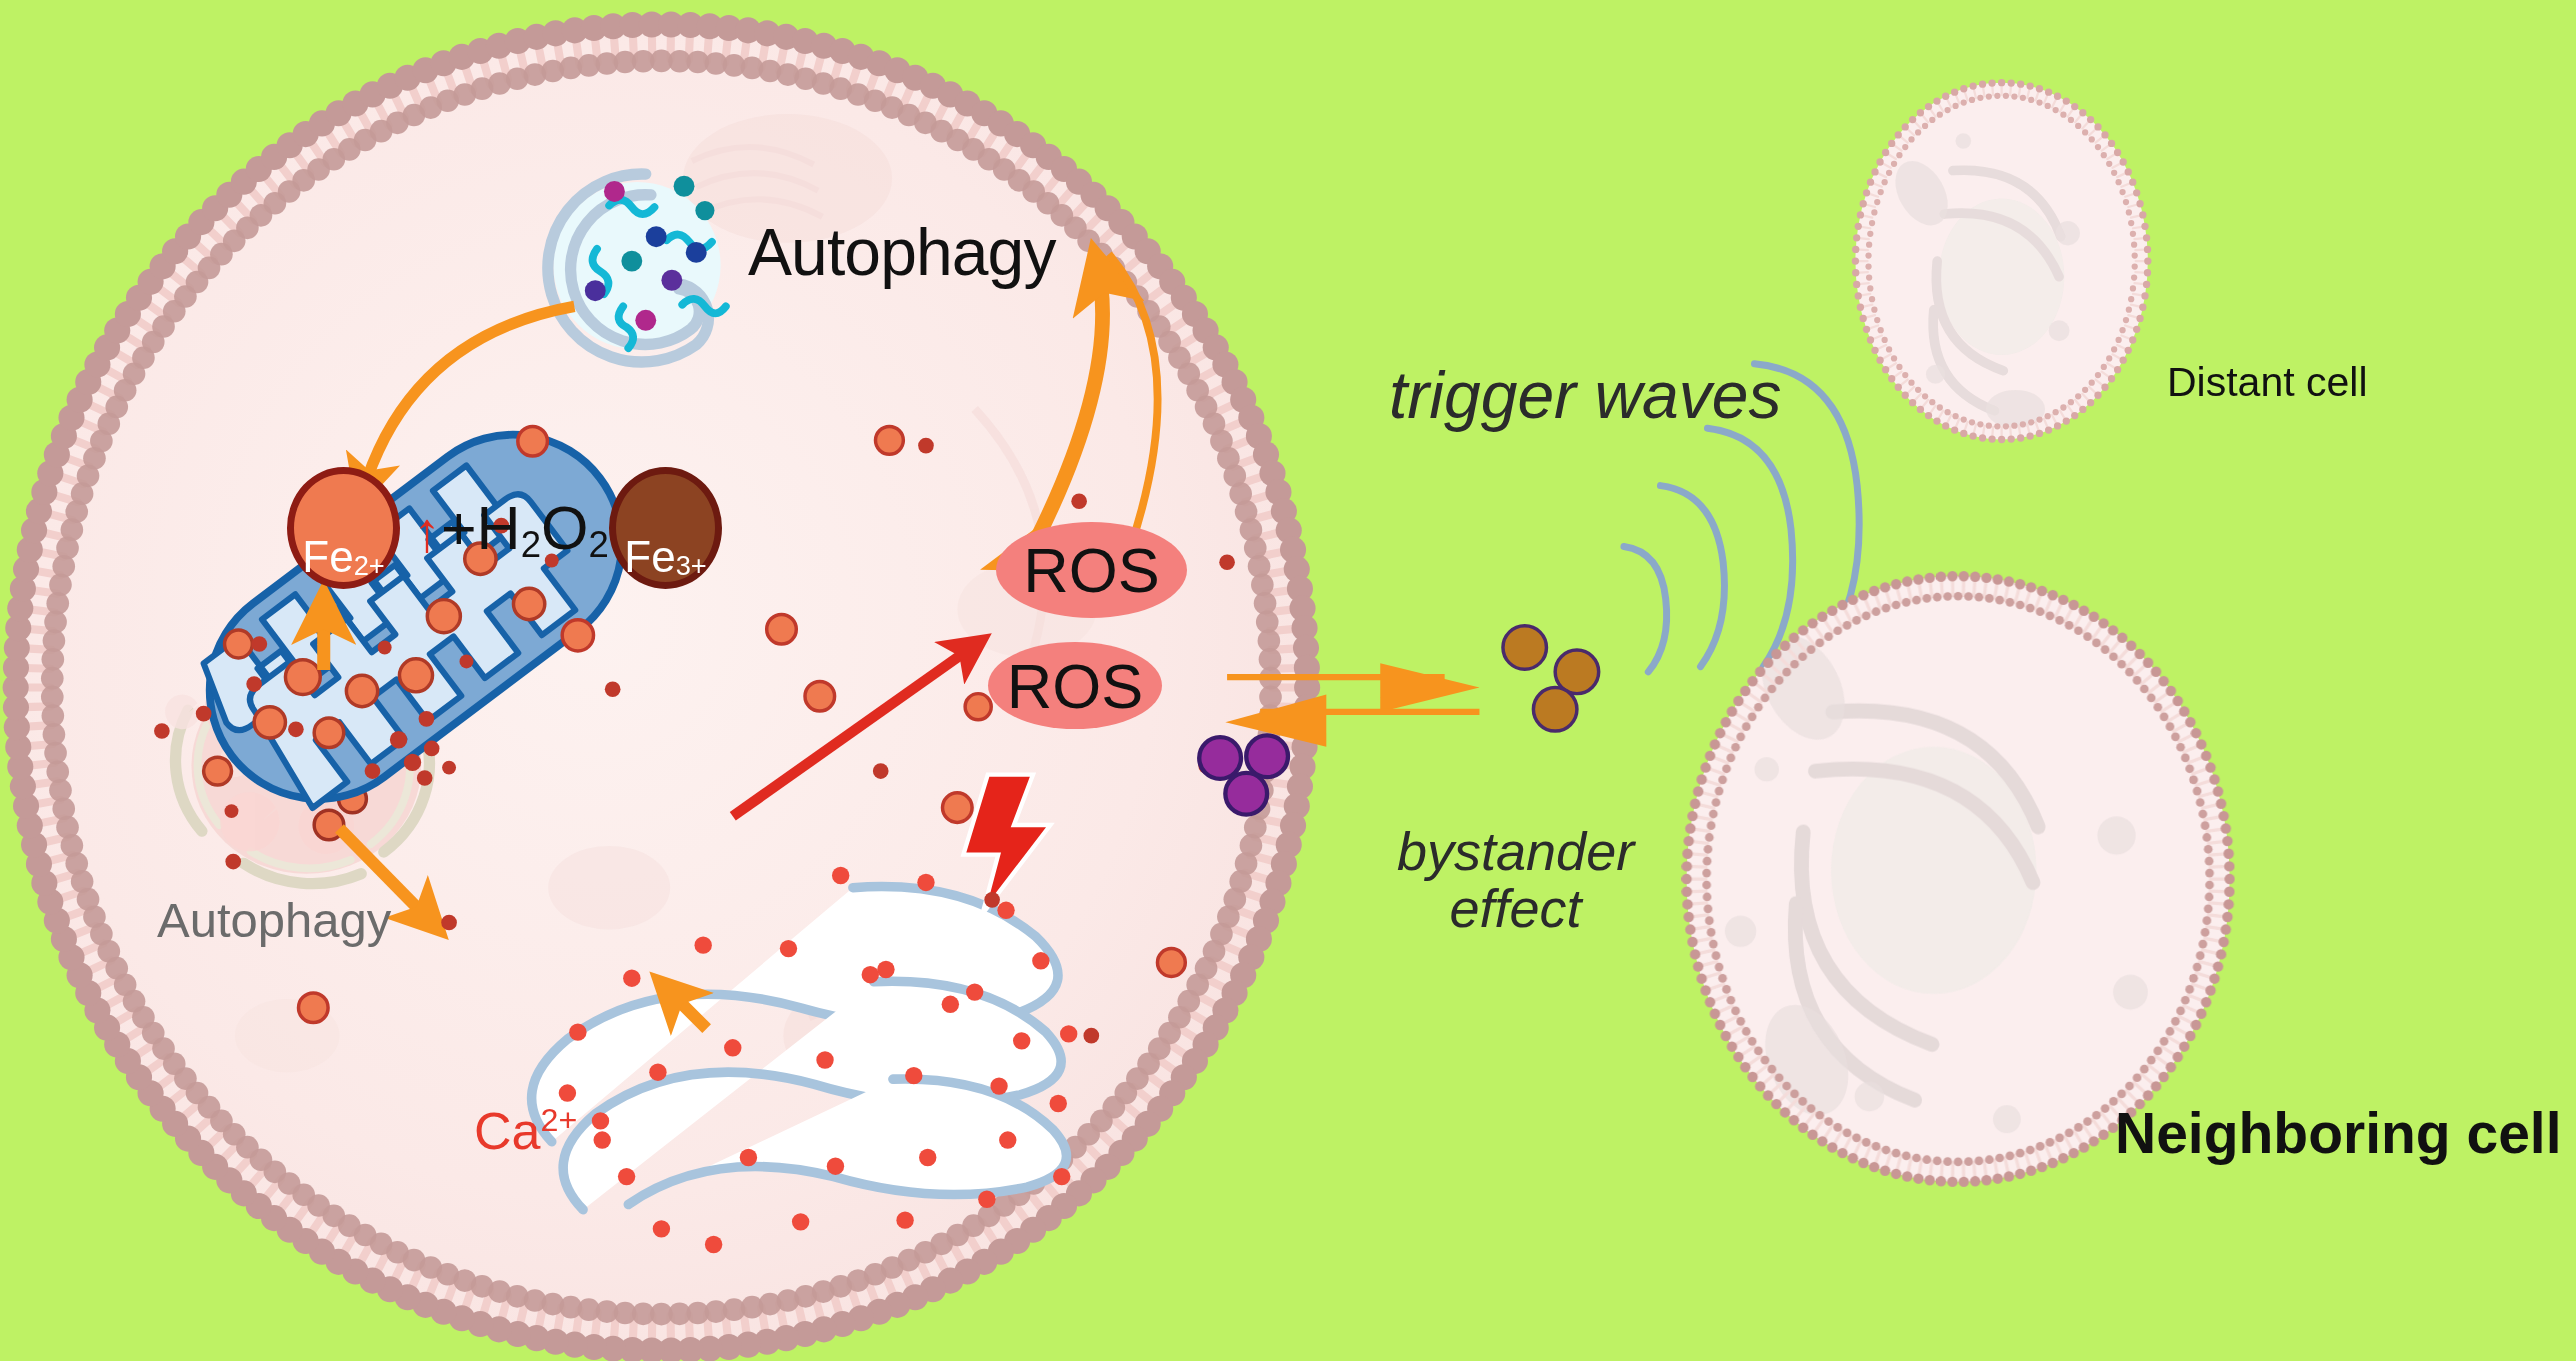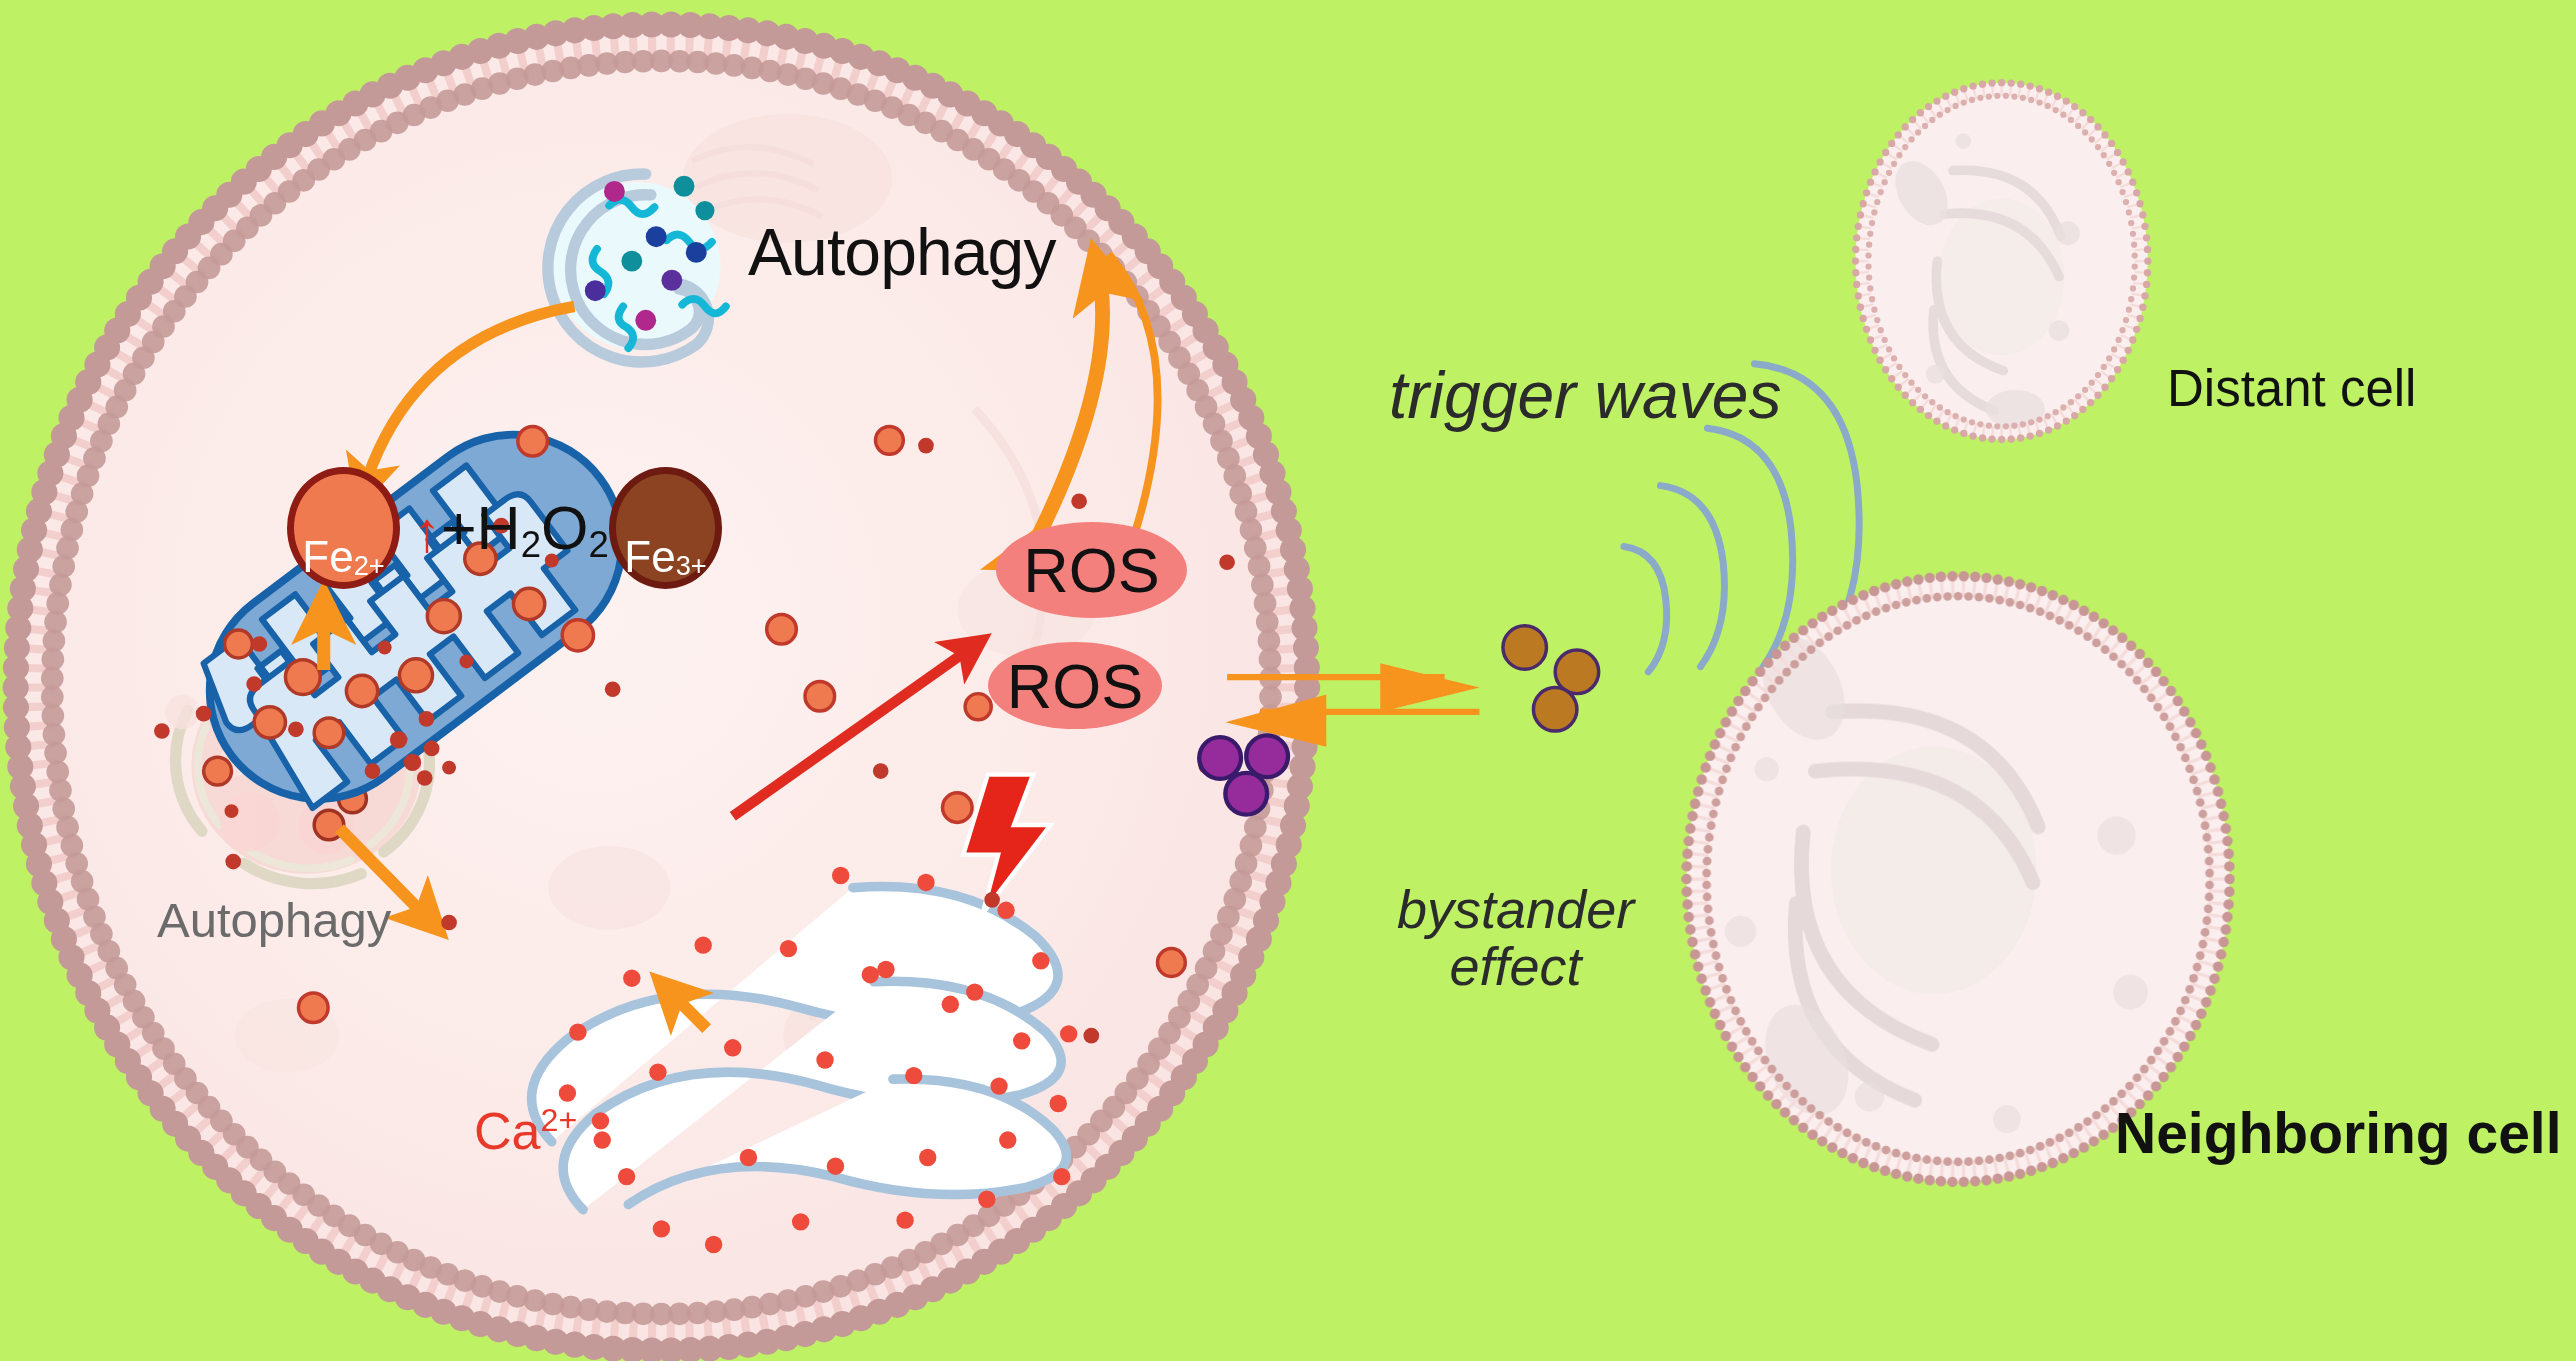--- a/index.html
+++ b/index.html
@@ -3,24 +3,24 @@
 <meta charset="utf-8">
 <style>
   html,body{margin:0;padding:0;background:#ffffff;}
   #stage{
     position:relative;width:2576px;height:1362px;overflow:hidden;
     background:#bef264;
     font-family:"Liberation Sans", sans-serif;
   }
   .lbl{position:absolute;white-space:nowrap;color:#111;}
   .lbl-autophagy{left:748px;top:214px;font-size:66px;letter-spacing:-0.9px;}
-  .lbl-distant{left:2167px;top:359px;font-size:51px;}
+  .lbl-distant{left:2167px;top:359px;font-size:41px;}
   .lbl-neighbor{left:2115px;top:1100px;font-size:57px;font-weight:bold;}
   .lbl-trigger{left:1389px;top:357px;font-size:66px;font-style:italic;color:#2b2b2b;}
-  .lbl-bystander{left:1397px;top:881px;font-size:54px;font-style:italic;color:#2b2b2b;line-height:1.05;text-align:center;}
+  .lbl-bystander{left:1397px;top:823px;font-size:54px;font-style:italic;color:#2b2b2b;line-height:1.05;text-align:center;}
   .lbl-lysosome{left:157px;top:892px;font-size:49px;color:#6b6b6b;}
   .lbl-ca{left:474px;top:1101px;font-size:52px;color:#e8392b;font-weight:400;}
   .lbl-ca sup{font-size:0.62em;}
   .eq{position:absolute;left:413px;top:493px;font-size:61px;color:#111;white-space:nowrap;}
   .eq sub{font-size:0.6em;vertical-align:-0.22em;}
   .eq sup{font-size:0.6em;vertical-align:0.45em;}
   .ion{
     position:absolute;border-radius:50%;display:flex;align-items:flex-end;
     justify-content:center;color:#fff;font-size:44px;font-weight:400;
   }

